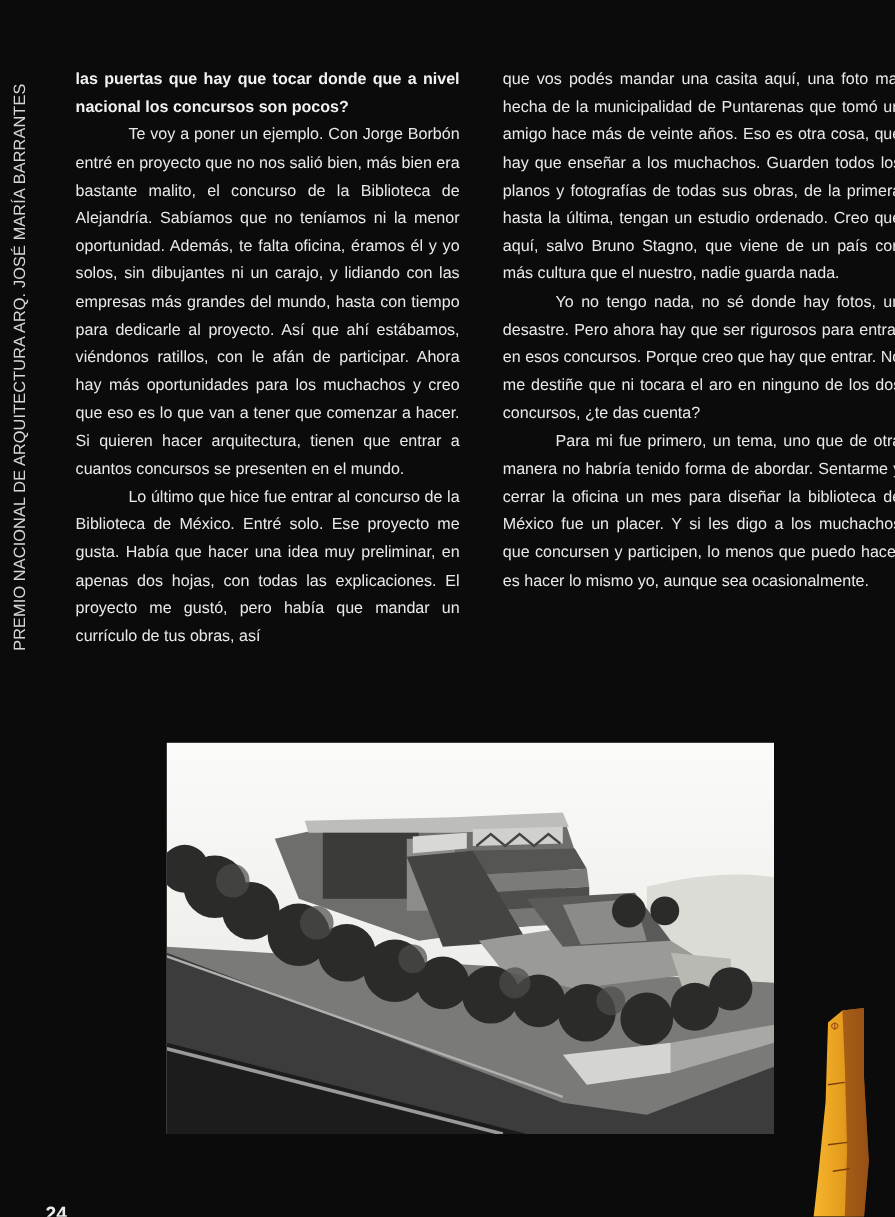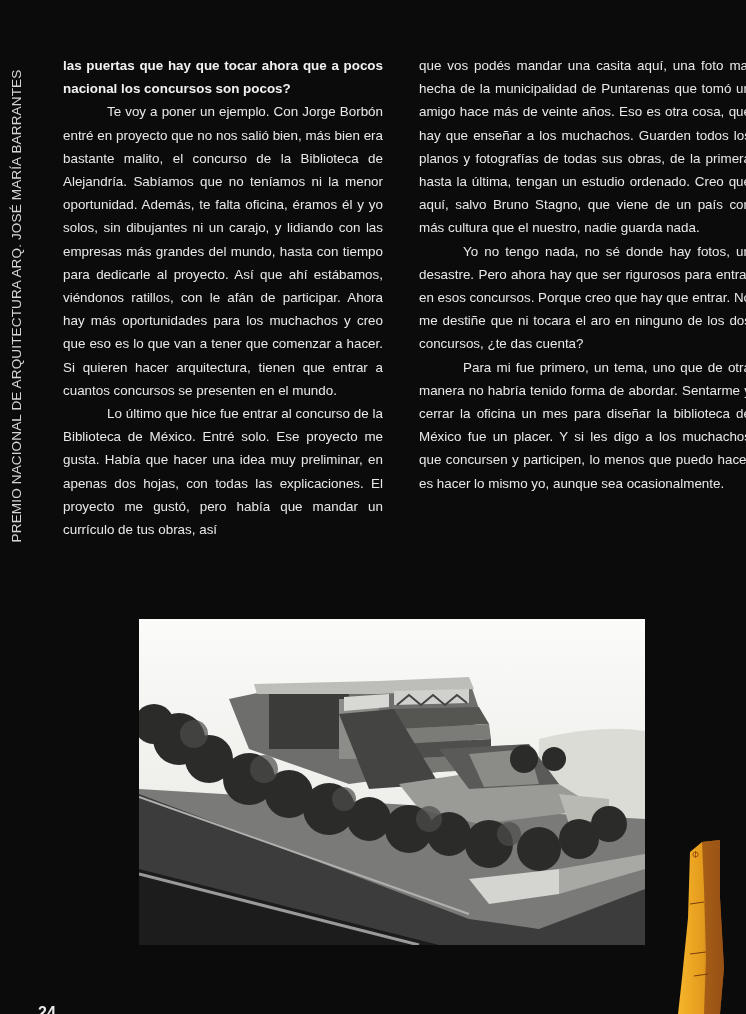--- a/index.html
+++ b/index.html
@@ -19,21 +19,21 @@
   .pagenum { position:absolute; left:38px; top:1004px; font-size:16px; font-weight:bold; color:#eaeaea; }
 </style>
 </head>
 <body>
 
 <div class="spine">
   <span>PREMIO NACIONAL DE ARQUITECTURA ARQ. JOSÉ MARÍA BARRANTES</span>
 </div>
 
 <div class="col left">
-  <p class="q">las puertas que hay que tocar ahora que a pocos nacional los concursos son pocos?</p>
+  <p class="q">las puertas que hay que tocar donde que a nivel nacional los concursos son pocos?</p>
   <p class="indent">Te voy a poner un ejemplo. Con Jorge Borbón entré en proyecto que no nos salió bien, más bien era bastante malito, el concurso de la Biblioteca de Alejandría. Sabíamos que no teníamos ni la menor oportunidad. Además, te falta oficina, éramos él y yo solos, sin dibujantes ni un carajo, y lidiando con las empresas más grandes del mundo, hasta con tiempo para dedicarle al proyecto. Así que ahí estábamos, viéndonos ratillos, con le afán de participar. Ahora hay más oportunidades para los muchachos y creo que eso es lo que van a tener que comenzar a hacer. Si quieren hacer arquitectura, tienen que entrar a cuantos concursos se presenten en el mundo.</p>
   <p class="indent">Lo último que hice fue entrar al concurso de la Biblioteca de México. Entré solo. Ese proyecto me gusta. Había que hacer una idea muy preliminar, en apenas dos hojas, con todas las explicaciones. El proyecto me gustó, pero había que mandar un currículo de tus obras, así</p>
 </div>
 
 <div class="col right">
   <p>que vos podés mandar una casita aquí, una foto mal hecha de la municipalidad de Puntarenas que tomó un amigo hace más de veinte años. Eso es otra cosa, que hay que enseñar a los muchachos. Guarden todos los planos y fotografías de todas sus obras, de la primera hasta la última, tengan un estudio ordenado. Creo que aquí, salvo Bruno Stagno, que viene de un país con más cultura que el nuestro, nadie guarda nada.</p>
   <p class="indent">Yo no tengo nada, no sé donde hay fotos, un desastre. Pero ahora hay que ser rigurosos para entrar en esos concursos. Porque creo que hay que entrar. No me destiñe que ni tocara el aro en ninguno de los dos concursos, ¿te das cuenta?</p>
   <p class="indent">Para mi fue primero, un tema, uno que de otra manera no habría tenido forma de abordar. Sentarme y cerrar la oficina un mes para diseñar la biblioteca de México fue un placer. Y si les digo a los muchachos que concursen y participen, lo menos que puedo hacer es hacer lo mismo yo, aunque sea ocasionalmente.</p>
 </div>
 

